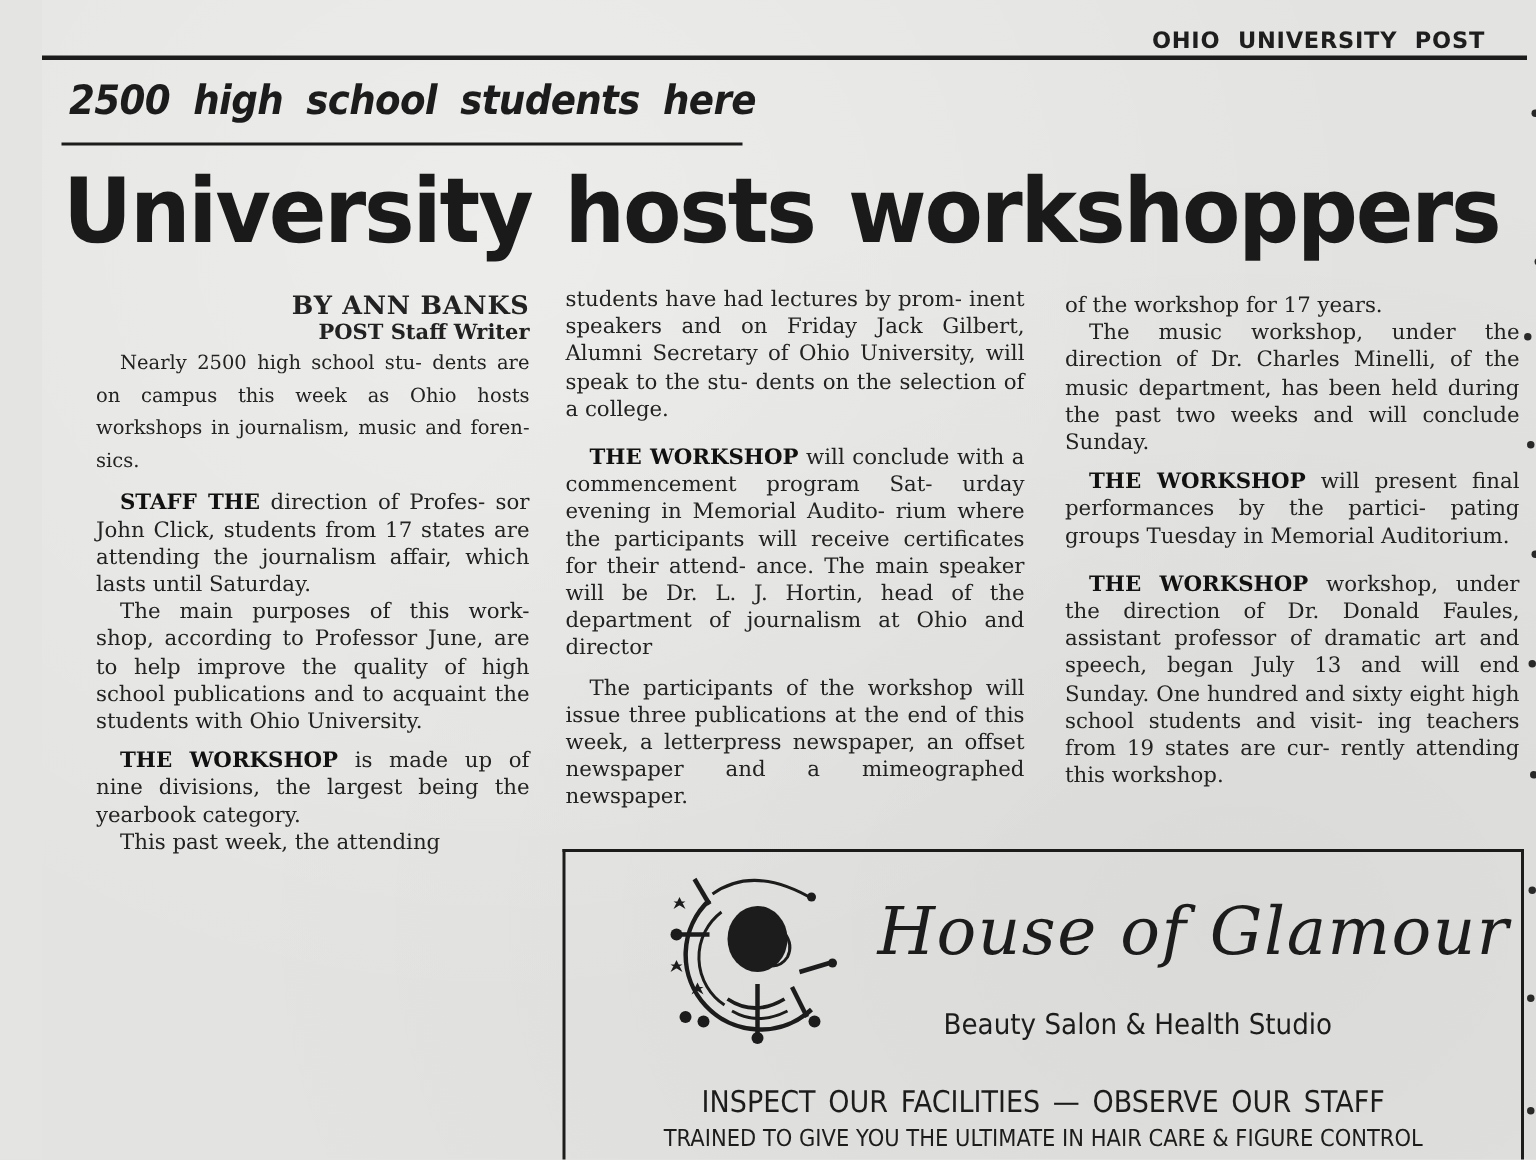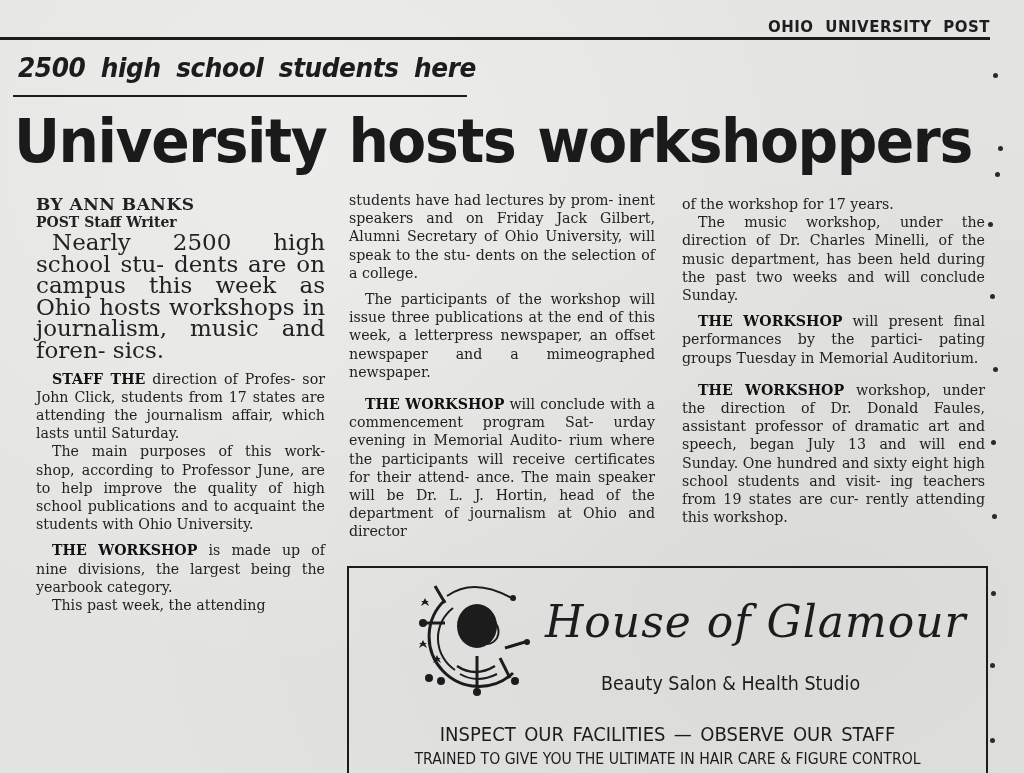--- a/index.html
+++ b/index.html
@@ -7,20 +7,21 @@
     width: 1024px; height: 773px; overflow: hidden; position: relative;
     background: #e4e4e2;
     color: #1c1c1c;
   }
   .paper {
     position: absolute; inset: 0;
     background:
       radial-gradient(ellipse at 30% 20%, rgba(255,255,255,0.35), rgba(255,255,255,0) 60%),
       radial-gradient(ellipse at 80% 80%, rgba(0,0,0,0.04), rgba(0,0,0,0) 60%),
       #e3e3e1;
+    margin-left: 28px;
   }
   .masthead {
     position: absolute; top: 18px; right: 34px;
     font-family: "DejaVu Sans", sans-serif; font-weight: bold;
     font-size: 15px; letter-spacing: 0.5px; word-spacing: 6px;
     color: #1e1e1e;
   }
   .top-rule {
     position: absolute; top: 37px; left: 0; width: 990px; height: 3px; background: #1c1c1c;
   }
@@ -49,34 +50,34 @@
     text-align: justify;
     hyphens: manual;
   }
   .col p { margin: 0; text-indent: 16px; }
   .col p.gap { margin-top: 8px; }
   .col b { font-weight: bold; color: #111; }
   .col1 { left: 36px; top: 195px; width: 289px; }
   .col2 { left: 349px; top: 191px; width: 306px; }
   .col3 { left: 682px; top: 195px; width: 303px; }
   .byline {
-    text-align: left; font-weight: bold; font-size: 17px; line-height: 19px;
+    text-align: right; font-weight: bold; font-size: 17px; line-height: 19px;
     letter-spacing: 0.5px; text-indent: 0 !important;
   }
   .byline-sub {
-    text-align: left; font-weight: bold; font-size: 14px; line-height: 16px; text-indent: 0 !important;
+    text-align: right; font-weight: bold; font-size: 14px; line-height: 16px; text-indent: 0 !important;
   }
-  .lead { font-size: 23px; line-height: 21.6px; margin-top: 2px !important; }
+  .lead { font-size: 13px; line-height: 21.6px; margin-top: 2px !important; }
   .ad {
     position: absolute; left: 347px; top: 566px; width: 637px; height: 220px;
     border: 2px solid #1c1c1c; border-bottom: none;
   }
   .ad-logo { position: absolute; left: 66px; top: 10px; width: 120px; height: 118px; }
   .ad-title {
-    position: absolute; left: 196px; top: 28px;
+    position: absolute; left: 208px; top: 28px;
     font-family: "DejaVu Serif", serif; font-style: italic;
     font-size: 44px; color: #1c1c1c; letter-spacing: 1px;
     white-space: nowrap;
   }
   .ad-sub {
     position: absolute; left: 252px; top: 104px;
     font-family: "DejaVu Sans", sans-serif; font-size: 19px; color: #1c1c1c; white-space: nowrap;
     transform: scaleX(0.92); transform-origin: left;
   }
   .ad-line1 {
@@ -114,22 +115,22 @@
     <p class="byline-sub">POST Staff Writer</p>
     <p class="lead">Nearly 2500 high school stu- dents are on campus this week as Ohio hosts workshops in journalism, music and foren- sics.</p>
     <p class="gap"><b>STAFF THE</b><span> direction of Profes- sor John Click, students from 17 states are attending the journalism affair, which lasts until Saturday.</span></p>
     <p>The main purposes of this work- shop, according to Professor June, are to help improve the quality of high school publications and to acquaint the students with Ohio University.</p>
     <p class="gap"><b>THE WORKSHOP</b><span> is made up of nine divisions, the largest being the yearbook category.</span></p>
     <p>This past week, the attending</p>
   </div>
 
   <div class="col col2">
     <p style="text-indent:0">students have had lectures by prom- inent speakers and on Friday Jack Gilbert, Alumni Secretary of Ohio University, will speak to the stu- dents on the selection of a college.</p>
+    <p class="gap" style="margin-top:14px"><b>THE WORKSHOP</b><span> will conclude with a commencement program Sat- urday evening in Memorial Audito- rium where the participants will receive certificates for their attend- ance. The main speaker will be Dr. L. J. Hortin, head of the department of journalism at Ohio and director</span></p>
     <p class="gap">The participants of the workshop will issue three publications at the end of this week, a letterpress newspaper, an offset newspaper and a mimeographed newspaper.</p>
-    <p class="gap" style="margin-top:14px"><b>THE WORKSHOP</b><span> will conclude with a commencement program Sat- urday evening in Memorial Audito- rium where the participants will receive certificates for their attend- ance. The main speaker will be Dr. L. J. Hortin, head of the department of journalism at Ohio and director</span></p>
   </div>
 
   <div class="col col3">
     <p style="text-indent:0">of the workshop for 17 years.</p>
     <p>The music workshop, under the direction of Dr. Charles Minelli, of the music department, has been held during the past two weeks and will conclude Sunday.</p>
     <p class="gap"><b>THE WORKSHOP</b><span> will present final performances by the partici- pating groups Tuesday in Memorial Auditorium.</span></p>
     <p class="gap" style="margin-top:14px"><b>THE WORKSHOP</b><span> workshop, under the direction of Dr. Donald Faules, assistant professor of dramatic art and speech, began July 13 and will end Sunday. One hundred and sixty eight high school students and visit- ing teachers from 19 states are cur- rently attending this workshop.</span></p>
   </div>
 
   <div class="ad">

